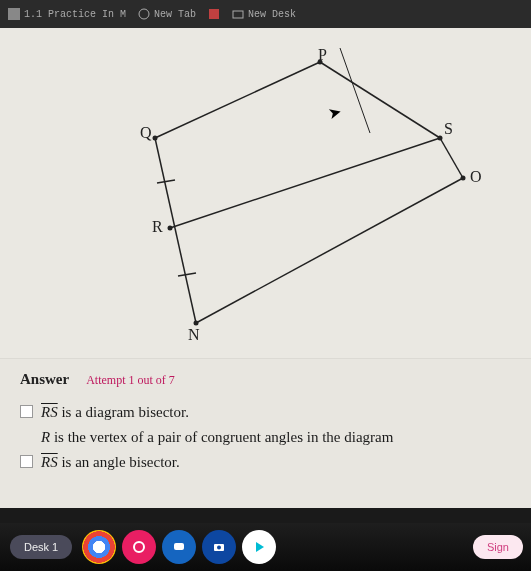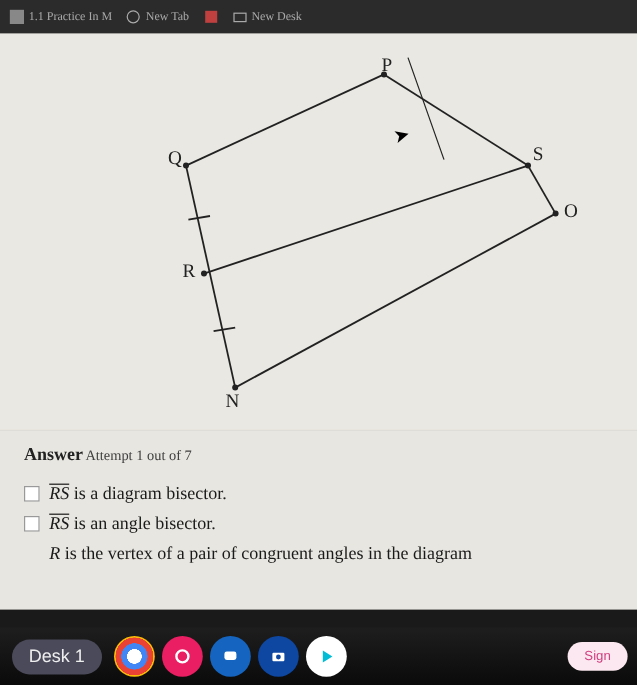--- a/index.html
+++ b/index.html
@@ -18,21 +18,21 @@
       align-items: center;
       padding: 0 8px;
       gap: 12px;
     }
     .tab {
       display: flex;
       align-items: center;
       gap: 4px;
       color: #aaa;
       font-size: 10px;
-      font-family: Liberation Serif, serif;
+      font-family: Liberation Mono, monospace;
     }
     .tab-icon {
       width: 12px;
       height: 12px;
       display: inline-block;
     }
     .content-area {
       background: #e8e6e0;
       height: 480px;
       position: relative;
@@ -56,31 +56,31 @@
       color: #222;
     }
     .answer-section {
       padding: 12px 20px;
       background: #e8e6e0;
       border-top: 1px solid rgba(0,0,0,0.05);
     }
     .answer-header {
       display: flex;
       align-items: baseline;
-      gap: 2px;
+      gap: 17px;
       margin-bottom: 14px;
     }
     .answer-label {
       font-weight: bold;
       font-size: 15px;
       color: #222;
     }
     .attempt-text {
       font-size: 12px;
-      color: #404040;
+      color: #be185d;
     }
     .option-row {
       display: flex;
       align-items: flex-start;
       gap: 8px;
       margin-bottom: 4px;
       font-size: 15px;
       color: #1a1a1a;
     }
     .checkbox {
@@ -110,21 +110,21 @@
       height: 48px;
       background: linear-gradient(180deg, #1e1e1e, #0a0a0a);
       display: flex;
       align-items: center;
       padding: 0 10px;
       gap: 10px;
     }
     .desk-pill {
       background: #4a4a5a;
       color: #eee;
-      font-size: 15px;
+      font-size: 11px;
       font-family: Arial, sans-serif;
       padding: 6px 14px;
       border-radius: 16px;
     }
     .taskbar-icons {
       display: flex;
       gap: 6px;
       align-items: center;
     }
     .taskbar-icon {
@@ -226,30 +226,30 @@
     </div>
 
     <div class="option-row">
       <div class="checkbox"></div>
       <div class="option-text">
         <span class="overline">RS</span><span> is a diagram bisector.</span>
       </div>
     </div>
 
     <div class="option-row">
+      <div class="checkbox" style="visibility:hidden;"></div>
+      <div class="option-text">
+        <span class="italic">R</span><span> is the vertex of a pair of congruent angles in the diagram</span>
+      </div>
+    </div>
+
+    <div class="option-row">
       <div class="checkbox"></div>
       <div class="option-text">
         <span class="overline">RS</span><span> is an angle bisector.</span>
-      </div>
-    </div>
-
-    <div class="option-row">
-      <div class="checkbox" style="visibility:hidden;"></div>
-      <div class="option-text">
-        <span class="italic">R</span><span> is the vertex of a pair of congruent angles in the diagram</span>
       </div>
     </div>
   </div>
 </div>
 
 <div class="taskbar">
   <div class="desk-pill">Desk 1</div>
   <div class="taskbar-icons">
     <div class="taskbar-icon" style="background:radial-gradient(circle,#fff 25%,#4285f4 26%,#4285f4 45%,#ea4335 46%,#ea4335 65%,#fbbc05 66%,#fbbc05 85%,#34a853 86%);"></div>
     <div class="taskbar-icon" style="background:#e91e63;">

